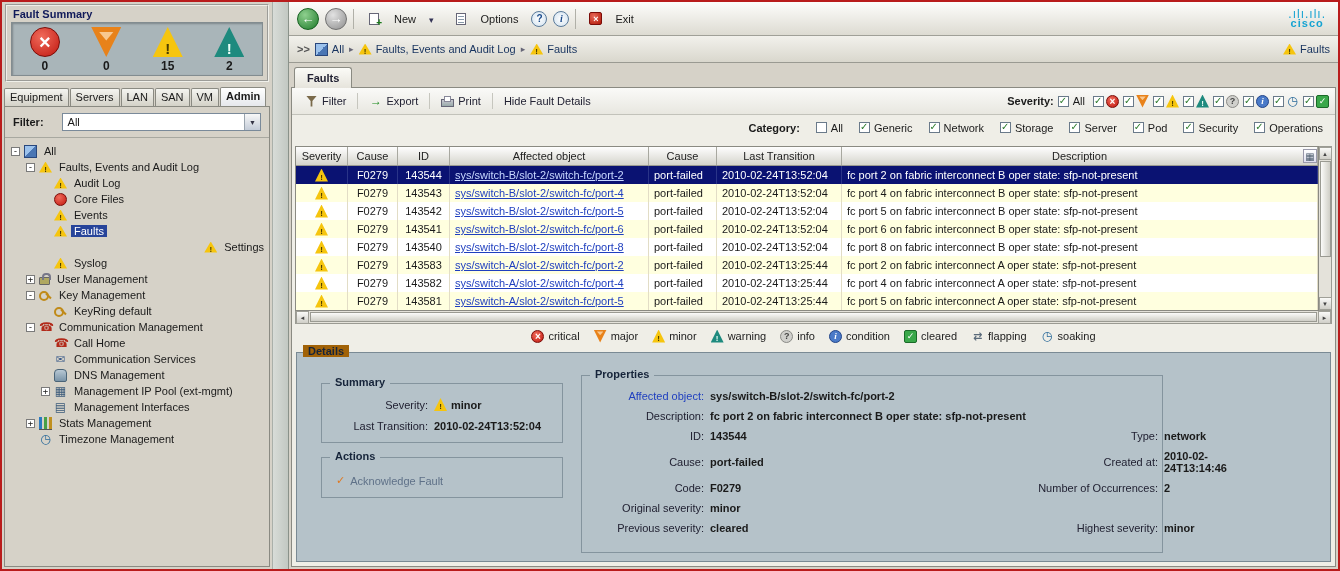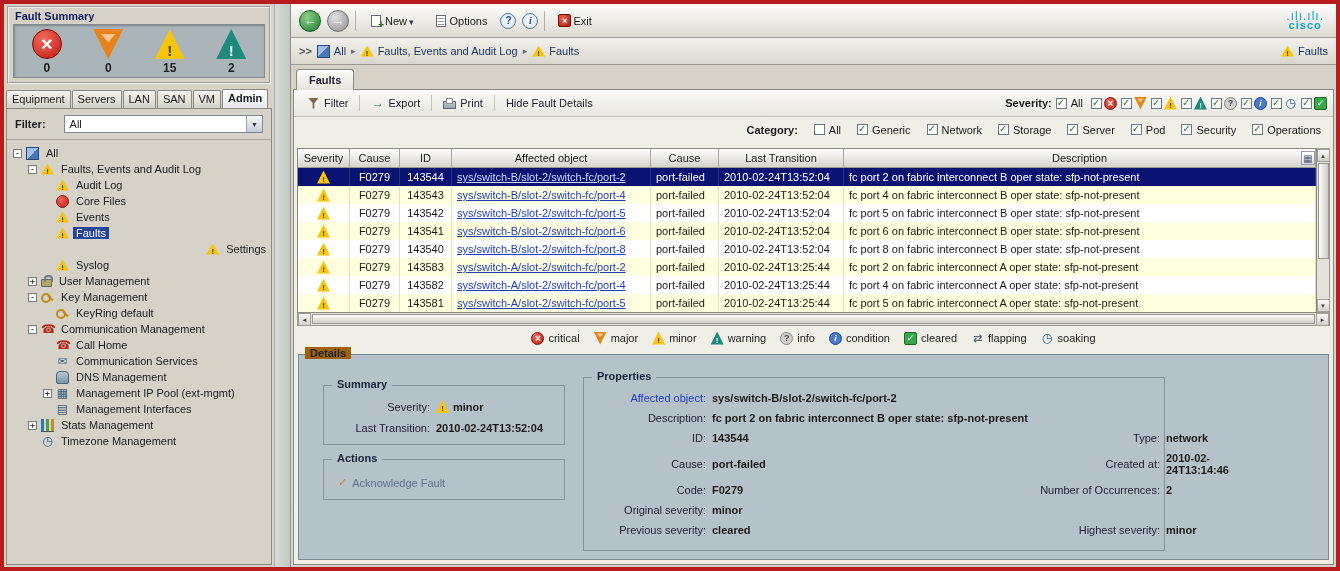--- a/index.html
+++ b/index.html
@@ -1,17 +1,17 @@
 <!DOCTYPE html>
 <html><head>
 <meta charset="utf-8">
 <style>
 *{box-sizing:border-box;margin:0;padding:0}
 body{margin:0;font-family:"Liberation Sans","DejaVu Sans",sans-serif;font-size:11px;color:#1a1a1a}
-.app{width:1340px;height:571px;display:flex;background:#d6d2c8;overflow:hidden;border:4px solid #b91c1c}
+.app{width:1340px;height:571px;display:flex;background:#d6d2c8;overflow:hidden;border:2px solid #b91c1c}
 
 
 .left{width:270px;flex:none;display:flex;flex-direction:column;background:#d6d2c8;min-height:0}
 .splitter{width:17px;flex:none;background:linear-gradient(90deg,#d8dcd8,#c2c8c2);border-left:1px solid #aab0aa;border-right:1px solid #8a928a}
 .fs{margin:2px 3px 0;border:2px groove #f0f0ea;padding:2px 4px 4px;position:relative;background:#d6d2c8}
 .fs-title{font-weight:bold;color:#101a5a;padding:0 2px 2px}
 .fs-box{background:#a9b5b9;border:1px solid #828c90;box-shadow:inset 1px 1px 2px rgba(0,0,0,.25);display:flex;justify-content:space-around;padding:4px 2px 2px}
 .fs-item{display:flex;flex-direction:column;align-items:center;width:25%;gap:2px}
 .fs-count{font-weight:bold;font-size:12px}
 .ntabs{display:flex;gap:1px;margin:5px 2px 0;align-items:flex-end}
@@ -74,21 +74,21 @@
 
 
 .main{flex:1;display:flex;flex-direction:column;min-width:0}
 .ttoolbar{height:34px;flex:none;background:linear-gradient(#fdfdfb,#dddbd2);border-bottom:1px solid #a0a098;display:flex;align-items:center;gap:6px;padding:0 8px}
 .circle{width:22px;height:22px;border-radius:50%;display:flex;align-items:center;justify-content:center;color:#fff;font-weight:bold;font-size:13px;flex:none}
 .circle.back{background:radial-gradient(circle at 35% 30%,#8ed08e,#1e7a2a);border:1px solid #156020}
 .circle.back::after{content:"←"}
 .circle.fwd{background:radial-gradient(circle at 35% 30%,#e2e2e2,#8e8e8e);border:1px solid #707070}
 .circle.fwd::after{content:"→"}
 .tsep{width:1px;height:20px;background:#b0b0a8;flex:none}
-.tbtn{display:flex;align-items:center;gap:2px;padding:3px 6px;border:1px solid transparent;border-radius:2px}
+.tbtn{display:flex;align-items:center;gap:13px;padding:3px 6px;border:1px solid transparent;border-radius:2px}
 .dd::after{content:"▾";font-size:9px;color:#335}
 .mi{width:13px;height:13px;position:relative;display:inline-block;flex:none}
 .mi-new{background:#fff;border:1px solid #667;width:10px;height:12px;margin:0 2px}
 .mi-new::after{content:"+";position:absolute;right:-4px;bottom:-4px;color:#1a7a1a;font-weight:bold;font-size:10px}
 .mi-opt{background:#fff;border:1px solid #667;width:10px;height:12px;margin:0 2px}
 .mi-opt::before{content:"";position:absolute;left:1px;right:1px;top:2px;height:1px;background:#89a;box-shadow:0 3px 0 #89a,0 6px 0 #89a}
 .hcirc,.icirc{width:16px;height:16px;border-radius:50%;border:1px solid #5a7a9a;background:radial-gradient(#ffffff,#cfe0ee);display:flex;align-items:center;justify-content:center;font-weight:bold;color:#1a4a8a;font-size:10px;flex:none}
 .hcirc::after{content:"?"}
 .icirc::after{content:"i";font-family:"Liberation Serif",serif;font-style:italic}
 .mi-exit{background:radial-gradient(circle at 35% 30%,#e86a5a,#b01808);border:1px solid #7a0c08;border-radius:2px}

